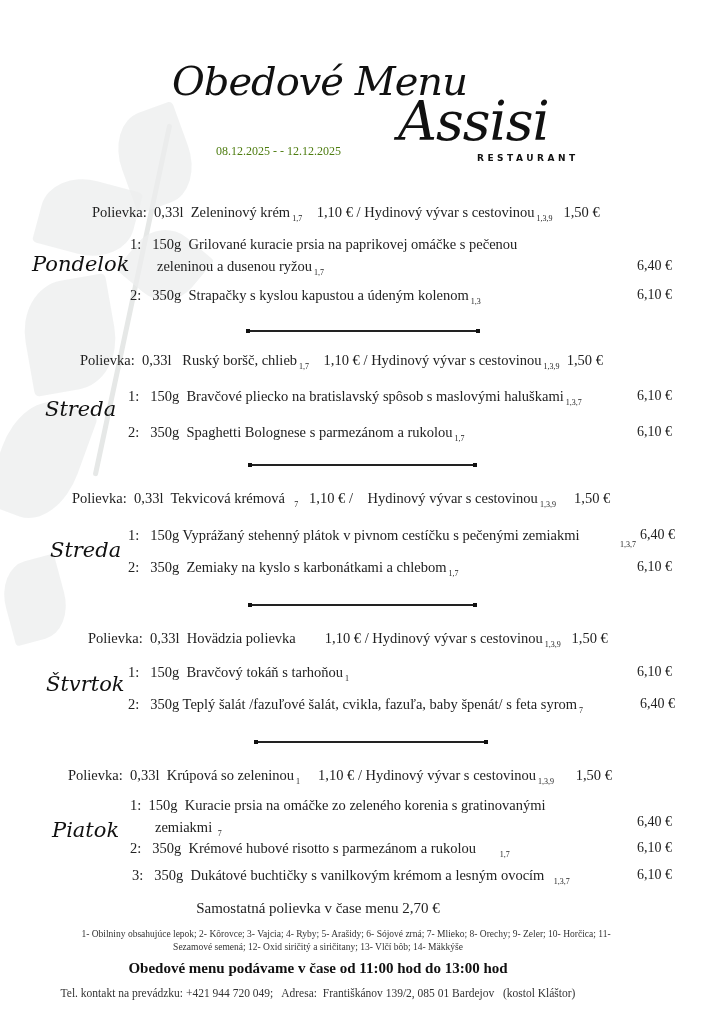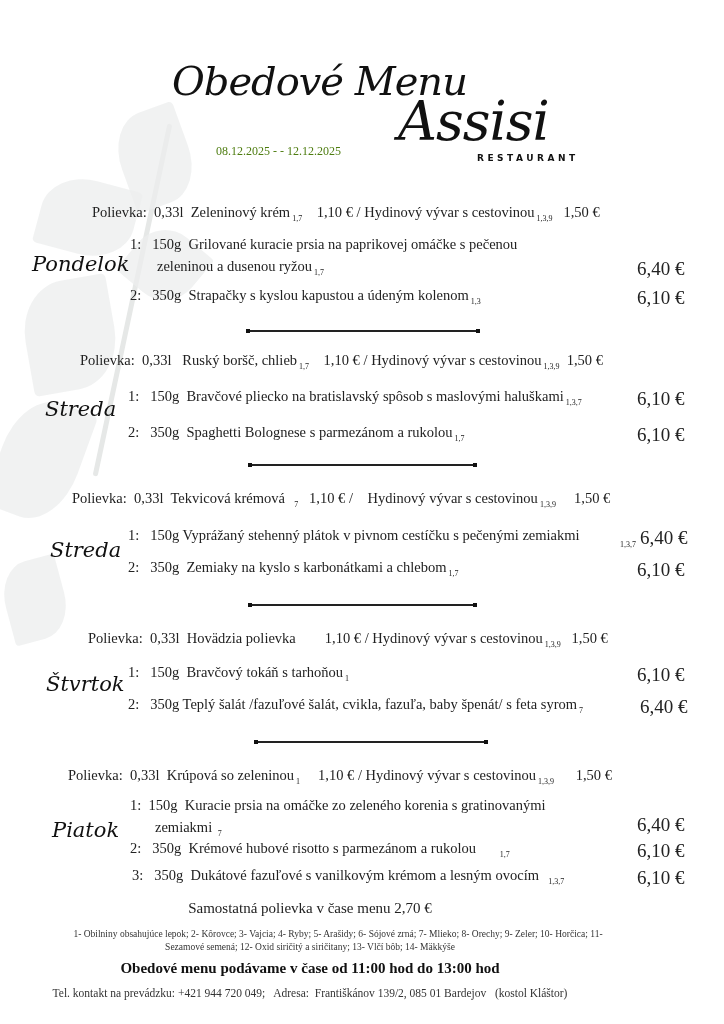--- a/index.html
+++ b/index.html
@@ -29,22 +29,22 @@
   .day {
     font-family: "DejaVu Serif", serif; font-style: italic;
     font-size: 21px; color: #111;
   }
   .divider { position: absolute; height: 1.5px; background: #222; }
   .divider::before, .divider::after {
     content: ""; position: absolute; top: -1.5px; width: 4px; height: 4px; background: #111;
   }
   .divider::before { left: -2px; }
   .divider::after { right: -2px; }
-  .price { font-family: "Liberation Serif", serif; font-size: 19px; color: #222; }
-  .center { left: 0; width: 620px; text-align: center; }
+  .price { font-family: "Liberation Serif", serif; font-size: 14px; color: #222; }
+  .center { left: 8px; width: 620px; text-align: center; }
 </style>
 </head>
 <body>
 
 <div>
   <div class="stem" style="left:130px;top:120px;height:360px;transform:rotate(12deg);"></div>
   <div class="leaf" style="left:120px;top:110px;width:70px;height:95px;transform:rotate(-20deg);"></div>
   <div class="leaf" style="left:40px;top:180px;width:95px;height:75px;transform:rotate(15deg);"></div>
   <div class="leaf" style="left:130px;top:230px;width:70px;height:70px;transform:rotate(40deg);"></div>
   <div class="leaf" style="left:25px;top:280px;width:90px;height:110px;transform:rotate(-10deg);"></div>
@@ -182,21 +182,21 @@
   <div class="abs price" style="left:637px;top:814px;">6,40 €</div>
   <div class="abs line" style="left:130px;top:840px;">
     <span>2:</span>&nbsp;&nbsp;
     <span>350g</span>&nbsp;
     <span>Krémové hubové risotto s parmezánom a rukolou</span>&nbsp;&nbsp;&nbsp;&nbsp;&nbsp;&nbsp;<span class="sub">1,7</span>
   </div>
   <div class="abs price" style="left:637px;top:840px;">6,10 €</div>
   <div class="abs line" style="left:132px;top:867px;">
     <span>3:</span>&nbsp;&nbsp;
     <span>350g</span>&nbsp;
-    <span>Dukátové fazuľové s vanilkovým krémom a lesným ovocím</span>&nbsp;&nbsp;<span class="sub">1,3,7</span>
+    <span>Dukátové buchtičky s vanilkovým krémom a lesným ovocím</span>&nbsp;&nbsp;<span class="sub">1,3,7</span>
   </div>
   <div class="abs price" style="left:637px;top:867px;">6,10 €</div>
 </div>
 
 <div class="abs center" style="top:900px;font-family:'Liberation Serif',serif;font-size:15px;color:#222;">Samostatná polievka v čase menu 2,70 €</div>
 <div class="abs center" style="top:929px;font-family:'Liberation Serif',serif;font-size:9.5px;color:#333;padding-left:28px;">1- Obilniny obsahujúce lepok; 2- Kôrovce; 3- Vajcia; 4- Ryby; 5- Arašidy; 6- Sójové zrná; 7- Mlieko; 8- Orechy; 9- Zeler; 10- Horčica; 11-</div>
 <div class="abs center" style="top:942px;font-family:'Liberation Serif',serif;font-size:9.5px;color:#333;">Sezamové semená; 12- Oxid siričitý a siričitany; 13- Vlčí bôb; 14- Mäkkýše</div>
 <div class="abs center" style="top:960px;font-family:'Liberation Serif',serif;font-size:15px;font-weight:bold;color:#111;">Obedové menu podávame v čase od 11:00 hod do 13:00 hod</div>
 <div class="abs center" style="top:987px;font-family:'Liberation Serif',serif;font-size:11.5px;color:#333;white-space:pre;">Tel. kontakt na prevádzku: +421 944 720 049;   Adresa:  Františkánov 139/2, 085 01 Bardejov   (kostol Kláštor)</div>
 

